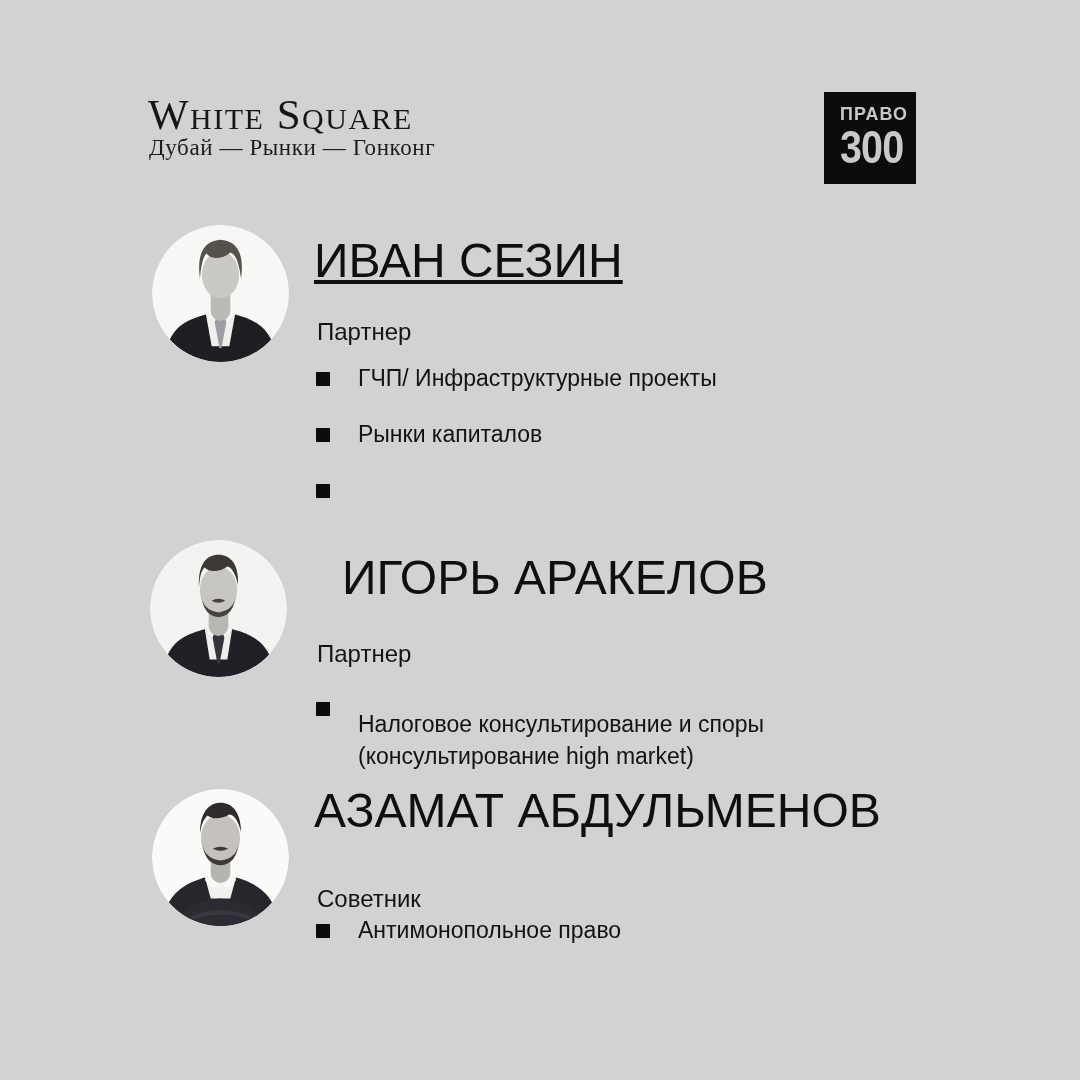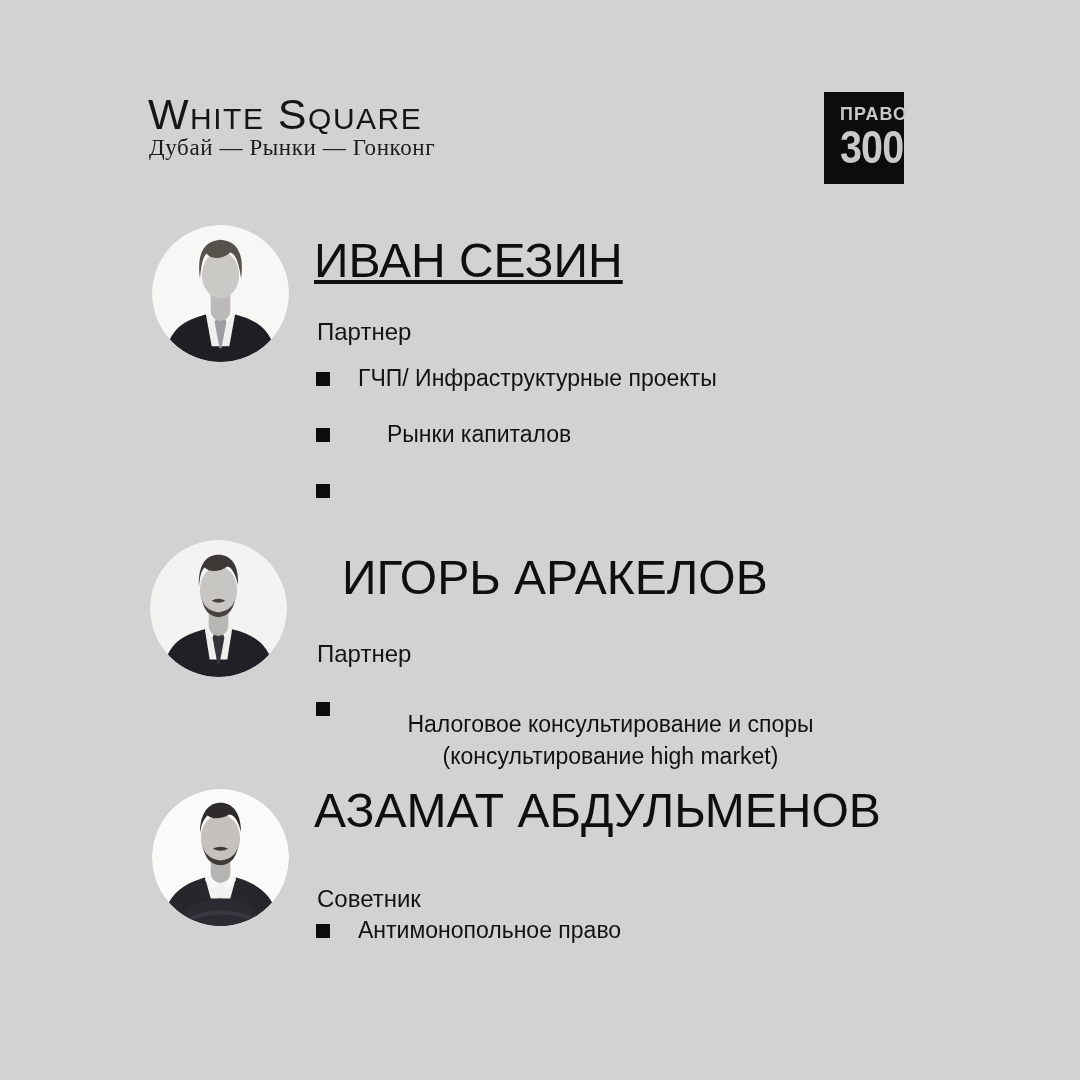--- a/index.html
+++ b/index.html
@@ -5,33 +5,33 @@
   html,body{margin:0;padding:0;}
   body{background:#d2d2d2;}
   .canvas{
     position:relative;width:1080px;height:1080px;overflow:hidden;
     background:#d2d2d2;color:#121212;
     font-family:"Liberation Sans",sans-serif;
   }
   
   .firm-name{
     position:absolute;left:148px;top:93px;
-    font-family:Liberation Sans, sans-serif;
+    font-family:Liberation Serif, serif;
     font-size:43px;line-height:1;letter-spacing:1.5px;
     font-variant-caps:small-caps;color:#161616;white-space:nowrap;
   }
   .firm-cities{
     position:absolute;left:149px;top:136px;
     font-family:"Liberation Serif",serif;
     font-size:23px;line-height:1;letter-spacing:0.6px;
     color:#1c1c1c;white-space:nowrap;
   }
   
   .badge{
-    position:absolute;left:824px;top:92px;width:80px;height:92px;
+    position:absolute;left:824px;top:92px;width:92px;height:92px;
     background:#0c0c0c;box-sizing:border-box;padding:11px 0 0 16px;
   }
   .badge-top{
     display:inline-block;transform:scaleX(0.94);transform-origin:left top;
     font-size:19px;line-height:21px;font-weight:600;letter-spacing:1.2px;
     color:#c9c9c9;white-space:nowrap;
   }
   .badge-num{
     display:block;margin-top:1px;
     transform:scaleX(0.84);transform-origin:left top;
@@ -43,34 +43,34 @@
   .avatar svg{display:block;width:100%;height:100%;}
   .name{
     position:absolute;left:314px;margin:0;
     font-size:48px;line-height:48px;font-weight:400;color:#0f0f0f;white-space:nowrap;
   }
   .title{
     position:absolute;left:317px;
     font-size:24px;line-height:24px;color:#141414;white-space:nowrap;margin-top:21px;
   }
   .practice{
-    position:absolute;left:316px;display:flex;align-items:flex-start;text-align:center;
+    position:absolute;left:316px;display:flex;align-items:flex-start;
   }
   .sq{
     flex:0 0 auto;width:14px;height:14px;background:#0c0c0c;margin:10px 28px 0 0;
   }
   .ptext{
     font-size:23px;line-height:32px;color:#121212;
   }
   .p2 .ptext{max-width:505px;margin-top:16px;}
   
   .p1 .avatar{left:152px;top:225px;}
   .p1 .name  {top:237px;text-decoration:underline;}
   .p1 .title {top:299px;}
-  .p1 .b0{top:362px;} .p1 .b1{top:418px;gap:29px;} .p1 .b2{top:474px;}
+  .p1 .b0{top:362px;} .p1 .b1{top:418px;} .p1 .b2{top:474px;}
   .p2 .avatar{left:150px;top:540px;}
   .p2 .name  {top:554px;margin-left:28px;}
   .p2 .title {top:621px;}
   .p2 .b0{top:692px;}
   .p3 .avatar{left:152px;top:789px;}
   .p3 .name  {top:787px;}
   .p3 .title {top:866px;}
   .p3 .b0{top:914px;}
 </style>
 </head>

